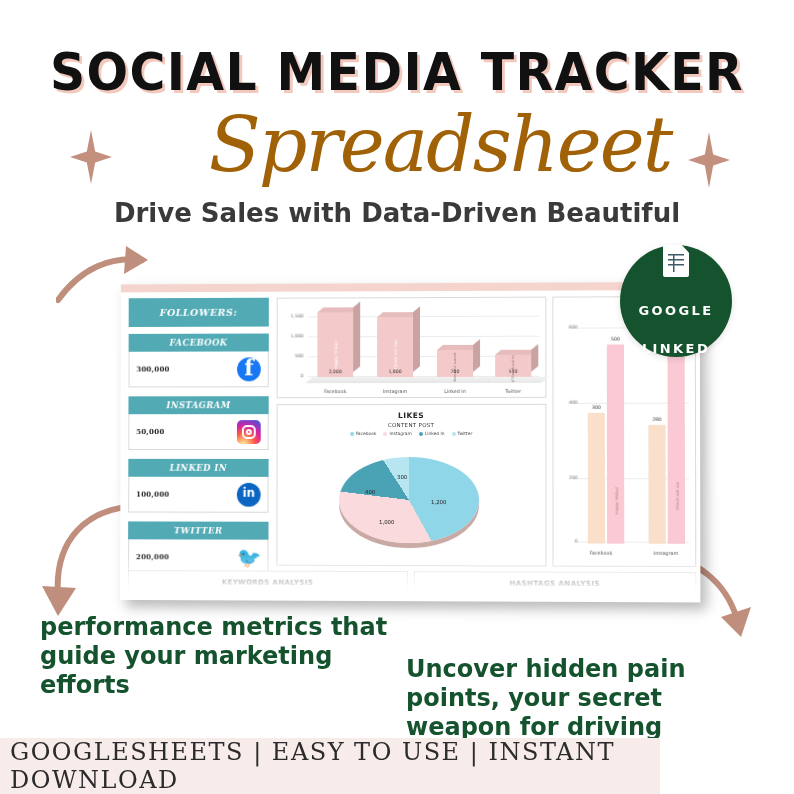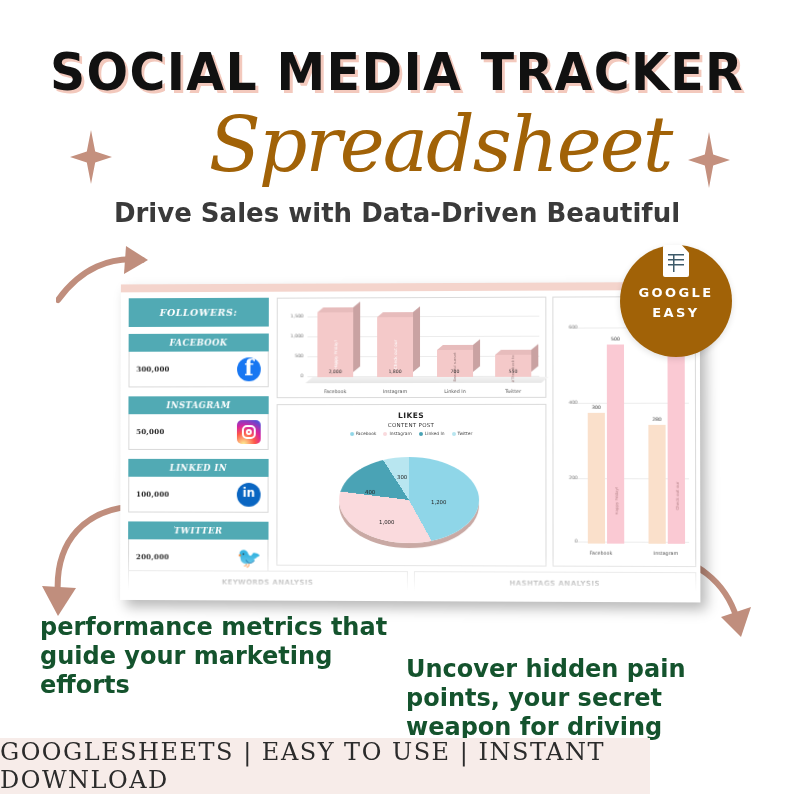--- a/index.html
+++ b/index.html
@@ -159,22 +159,22 @@
   .mini-title{text-align:center;font-family:"DejaVu Sans",sans-serif;font-weight:700;
     font-size:7px;color:#222;padding-top:7px;letter-spacing:.4px;}
 
   
   .sheet-fade{position:absolute;left:0;right:0;bottom:0;height:46px;
     background:linear-gradient(rgba(255,255,255,0), #ffffff 78%);}
 
   
   .badge{
     position:absolute;left:620px;top:245px;width:112px;height:112px;border-radius:50%;
-    background:#a16207;display:flex;flex-direction:column;align-items:center;
-    justify-content:flex-start;gap:4px;box-shadow:0 2px 6px rgba(0,0,0,.12);
+    background:#14532d;display:flex;flex-direction:column;align-items:center;
+    justify-content:space-between;gap:4px;box-shadow:0 2px 6px rgba(0,0,0,.12);
   }
   .badge-text{color:#fff;font-family:"DejaVu Sans",sans-serif;font-weight:700;
     font-size:13px;letter-spacing:2.4px;line-height:1.25;text-align:center;}
   .badge-icon{width:26px;height:32px;background:#fff;position:relative;
     border-radius:2px;margin-bottom:4px;
     clip-path:polygon(0 0, 72% 0, 100% 24%, 100% 100%, 0 100%);}
   .badge-icon::after{content:"";position:absolute;left:5px;top:9px;right:5px;bottom:5px;
     background:
       linear-gradient(#3d5a69,#3d5a69) 0 0/100% 1.5px no-repeat,
       linear-gradient(#3d5a69,#3d5a69) 0 5px/100% 1.5px no-repeat,
@@ -185,21 +185,21 @@
   .copy{
     position:absolute;font-family:"DejaVu Sans",sans-serif;font-weight:700;
     color:#14532d;line-height:1.2;
   }
   #copy-left{left:40px;top:613px;width:350px;font-size:24px;}
   #copy-right{left:406px;top:617px;width:300px;font-size:24px;margin-top:38px;}
 
   
   .footer{
     position:absolute;left:0;bottom:0;width:650px;height:56px;background:#f7ece9;
-    display:flex;align-items:center;justify-content:center;
+    display:flex;align-items:center;justify-content:center;padding-left:10px;
   }
   .footer-text{
     font-family:"DejaVu Serif", serif;font-size:24px;color:#2b2b2b;letter-spacing:1.5px;
   }
 </style>
 </head>
 <body>
 
 <div class="canvas">
 
@@ -369,21 +369,21 @@
     <div class="panel" id="panel-hashtags">
       <div class="mini-title">HASHTAGS ANALYSIS</div>
     </div>
 
     <div class="sheet-fade"></div>
   </div>
 
   <div class="badge">
     <div class="badge-icon"></div>
     <div class="badge-text">GOOGLE</div>
-    <div class="badge-text">EASY</div>
+    <div class="badge-text">LINKED</div>
   </div>
 
   <div class="copy" id="copy-left">performance metrics that guide your marketing efforts</div>
   <div class="copy" id="copy-right">Uncover hidden pain points, your secret weapon for driving conversions.</div>
 
   <div class="footer">
     <span class="footer-text">GOOGLESHEETS | EASY TO USE | INSTANT DOWNLOAD</span>
   </div>
 
 </div>

